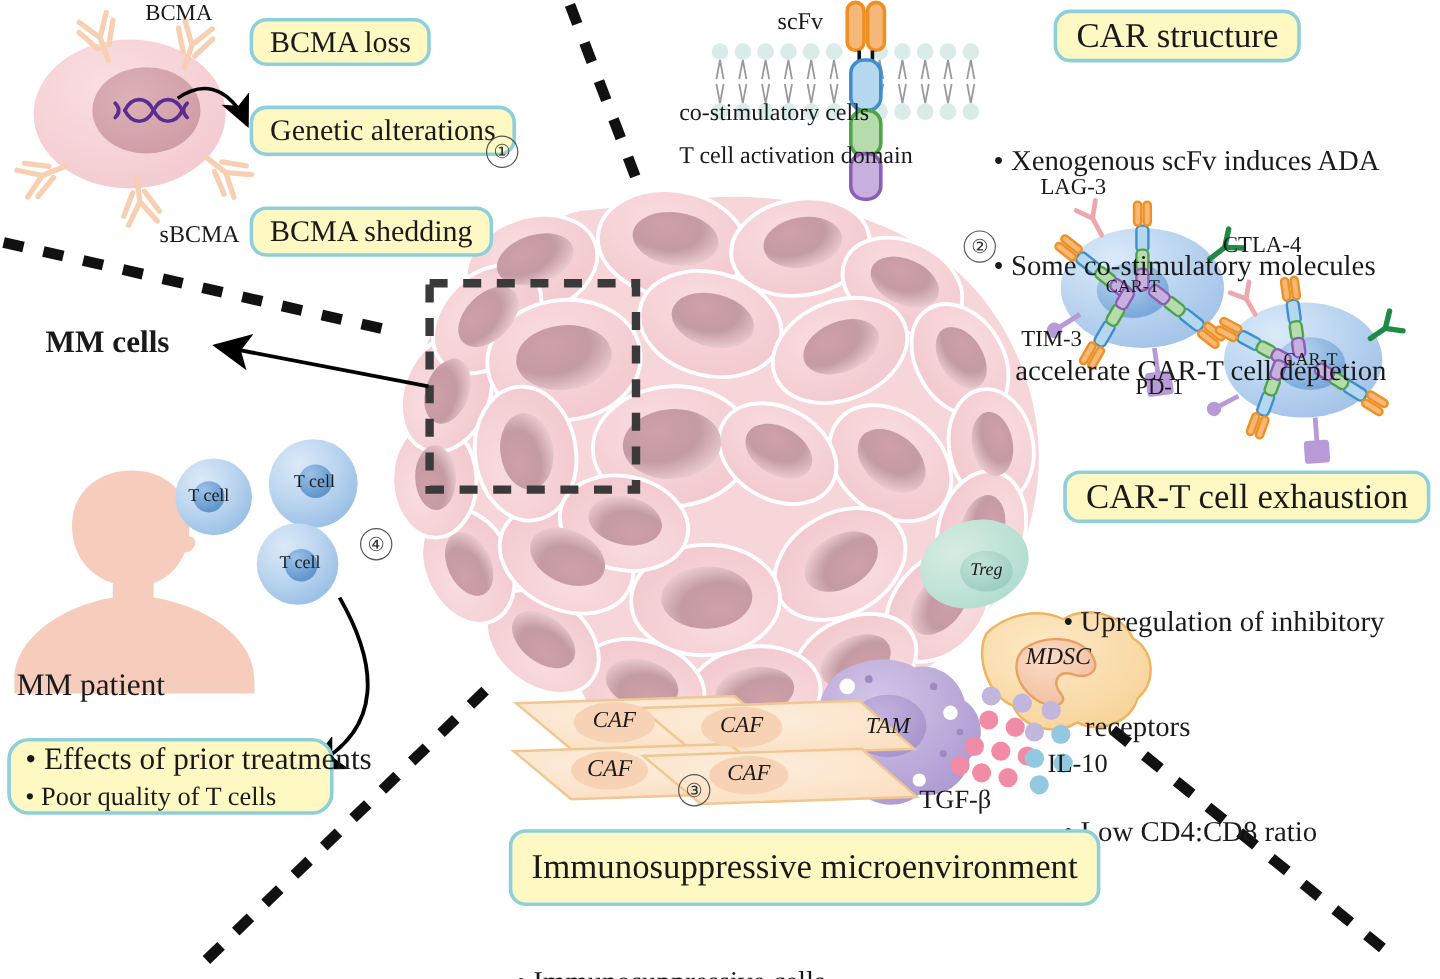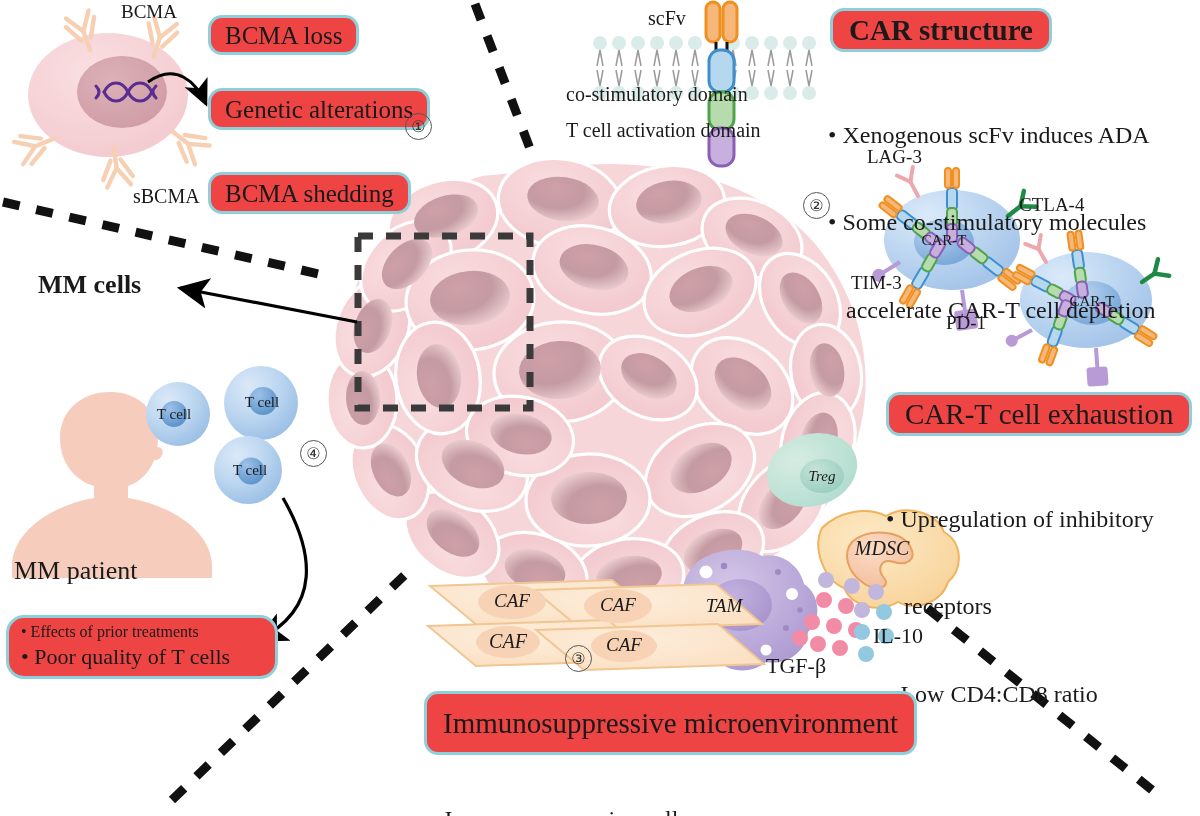--- a/index.html
+++ b/index.html
@@ -3,21 +3,21 @@
 <meta charset="utf-8">
 <style>
   html,body{margin:0;padding:0;background:#fff;}
   body{width:1200px;height:816px;position:relative;overflow:hidden;
        font-family:"Liberation Serif","DejaVu Serif",serif;color:#1a1a1a;}
   #stage{position:absolute;inset:0;width:1200px;height:816px;}
   svg.layer{position:absolute;left:0;top:0;width:1200px;height:816px;overflow:visible;}
 
   
   .chip{position:absolute;box-sizing:border-box;display:flex;align-items:center;
-        justify-content:center;border-radius:14px;background:#ef4444;
+        justify-content:center;border-radius:14px;background:#fef9c3;
         border:3px solid #8ecfdb;white-space:nowrap;line-height:1;}
   .chip.hdr{font-size:29px;padding:0 16px;}
   .chip.sm{font-size:25px;padding:0 14px;}
 
   
   .bul{position:absolute;font-size:24px;line-height:1.22;white-space:pre;}
   .bul div{white-space:pre;}
 
   
   .lbl{position:absolute;white-space:nowrap;line-height:1;}
@@ -516,24 +516,24 @@
 <div class="lbl f17" style="left:121px;top:2px;">BCMA</div>
 <div class="lbl f15" style="left:133px;top:186px;">sBCMA</div>
 
 <div class="chip sm" style="left:208px;top:15px;height:40px;">BCMA loss</div>
 <div class="chip sm" style="left:208px;top:88px;height:42px;">Genetic alterations</div>
 <div class="chip sm" style="left:208px;top:172px;height:42px;">BCMA shedding</div>
 
 <div class="circnum" style="left:405px;top:113px;">①</div>
 
 <div class="lbl f15" style="left:648px;top:8px;">scFv</div>
-<div class="lbl f15" style="left:566px;top:84px;">co-stimulatory domain</div>
+<div class="lbl f15" style="left:566px;top:84px;">co-stimulatory cells</div>
 <div class="lbl f15" style="left:566px;top:120px;">T cell activation domain</div>
 
-<div class="chip hdr" style="left:830px;top:8px;height:44px;font-weight:bold;">CAR structure</div>
+<div class="chip hdr" style="left:878px;top:8px;height:44px;">CAR structure</div>
 <div class="bul" style="left:828px;top:62px;">
   <div>• Xenogenous scFv induces ADA</div>
   <div>• Some co-stimulatory molecules</div>
   <div>   accelerate CAR-T cell depletion</div>
 </div>
 
 <div class="circnum" style="left:803px;top:192px;">②</div>
 
 <div class="lbl f17" style="left:867px;top:147px;">LAG-3</div>
 <div class="lbl f17" style="left:1019px;top:195px;">CTLA-4</div>
@@ -545,21 +545,21 @@
 
 <div class="chip hdr" style="left:886px;top:392px;height:44px;">CAR-T cell exhaustion</div>
 <div class="bul" style="left:886px;top:446px;">
   <div>• Upregulation of inhibitory</div>
   <div>   receptors</div>
   <div>• Low CD4:CD8 ratio</div>
 </div>
 
 <div class="cellcap f13 ital" style="left:822px;top:476px;">Treg</div>
 <div class="cellcap f15 ital" style="left:882px;top:548px;">MDSC</div>
-<div class="cellcap f17 ital" style="left:724px;top:606px;">TAM</div>
+<div class="cellcap f17 ital" style="left:740px;top:606px;">TAM</div>
 <div class="cellcap f17 ital" style="left:512px;top:601px;">CAF</div>
 <div class="cellcap f17 ital" style="left:618px;top:605px;">CAF</div>
 <div class="cellcap f15 ital" style="left:508px;top:641px;">CAF</div>
 <div class="cellcap f17 ital" style="left:624px;top:645px;">CAF</div>
 
 <div class="lbl f20" style="left:766px;top:655px;">TGF-β</div>
 <div class="lbl f20" style="left:873px;top:625px;">IL-10</div>
 
 <div class="circnum" style="left:565px;top:645px;">③</div>
 
@@ -572,19 +572,19 @@
 <div class="cellcap f13" style="left:174px;top:414px;">T cell</div>
 <div class="cellcap f13" style="left:262px;top:402px;">T cell</div>
 <div class="cellcap f13" style="left:250px;top:470px;">T cell</div>
 
 <div class="circnum" style="left:300px;top:440px;">④</div>
 
 <div class="lbl f24" style="left:14px;top:558px;">MM patient</div>
 
 <div class="chip" style="left:6px;top:615px;width:272px;height:64px;border-radius:18px;
      flex-direction:column;align-items:flex-start;justify-content:center;padding:0 12px;">
-  <div style="font-size:16px;line-height:1.3;white-space:pre;">• Effects of prior treatments</div>
+  <div style="font-size:26px;line-height:1.3;white-space:pre;">• Effects of prior treatments</div>
   <div style="font-size:22px;line-height:1.3;white-space:pre;">• Poor quality of T cells</div>
 </div>
 
 <div class="lbl f24 bold" style="left:38px;top:272px;">MM cells</div>
 
 </div>
 
 </body></html>

